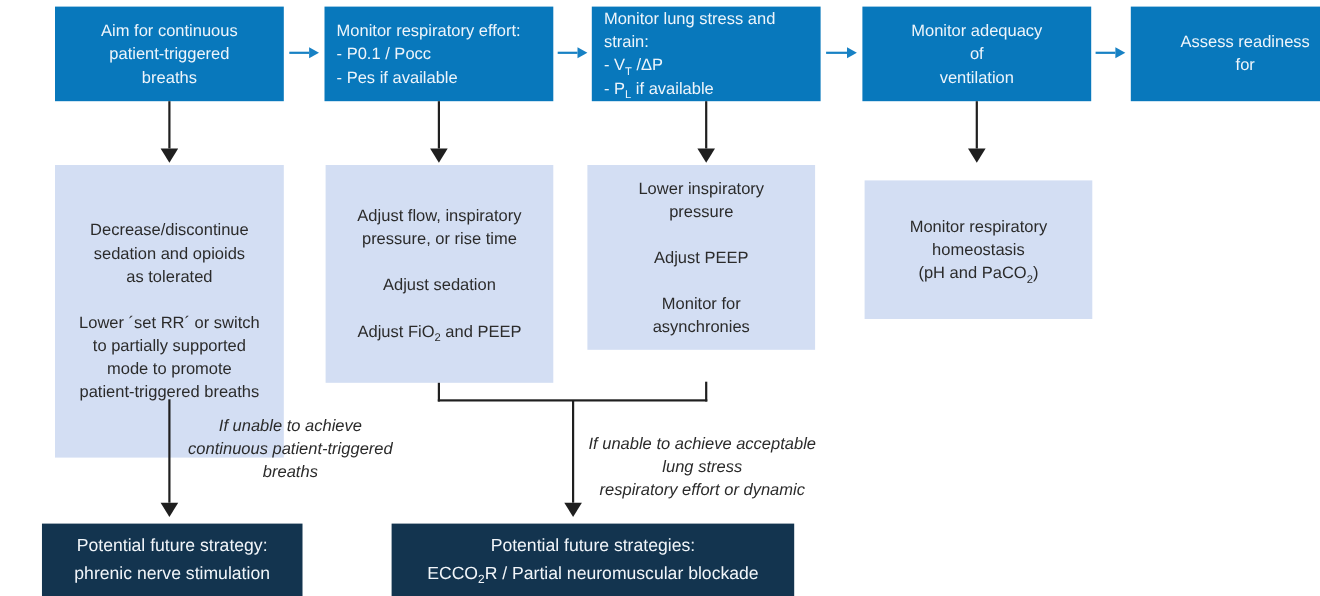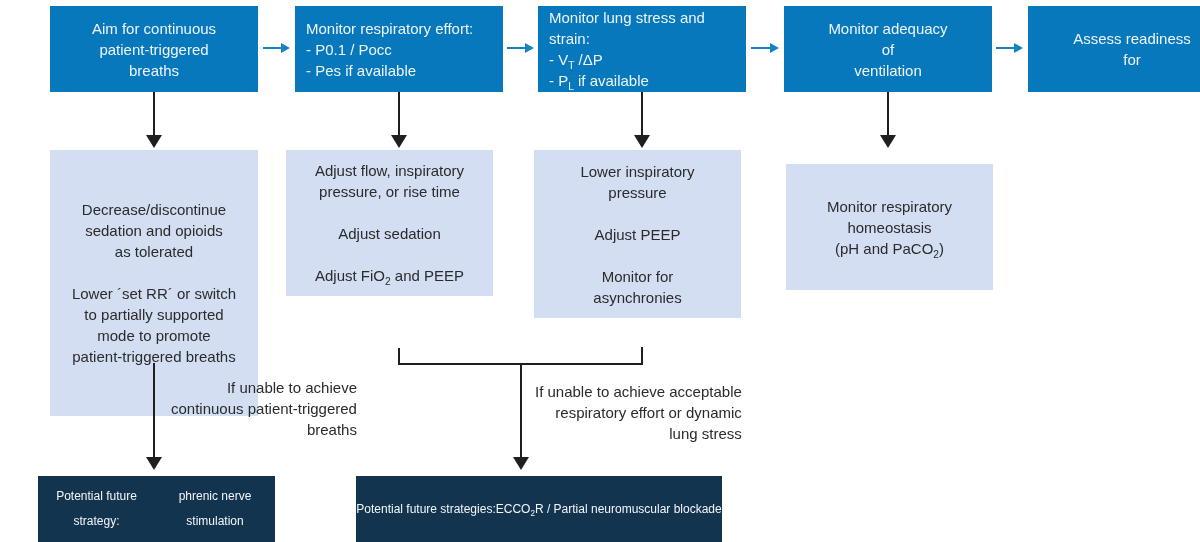--- a/index.html
+++ b/index.html
@@ -26,35 +26,35 @@
   
   .lbox{
     position:absolute;background:var(--light);color:var(--text);display:flex;
     flex-direction:column;justify-content:center;align-items:center;text-align:center;
     font-size:15px;line-height:21px;
   }
   .para + .para{margin-top:21px;}
   
   .dbox{
     position:absolute;top:476px;height:66px;background:var(--navy);color:#f2f6fa;
-    display:flex;flex-direction:row;justify-content:center;align-items:center;
-    text-align:center;font-size:12px;line-height:25px;
+    display:flex;flex-direction:column;justify-content:center;align-items:center;
+    text-align:center;font-size:16px;line-height:25px;
   }
   
   .harrow{position:absolute;top:43px;height:10px;display:flex;align-items:center;}
   .hline{flex:1;height:2px;background:var(--arrowblue);}
   .hhead{width:0;height:0;border-top:5px solid transparent;border-bottom:5px solid transparent;border-left:9px solid var(--arrowblue);}
   
   .varrow{position:absolute;width:16px;display:flex;flex-direction:column;align-items:center;}
   .vline{width:2px;flex:1;background:var(--ink);}
   .vhead{width:0;height:0;border-left:8px solid transparent;border-right:8px solid transparent;border-top:13px solid var(--ink);}
   
   .cline{position:absolute;background:var(--ink);}
   
-  .blabel{position:absolute;font-size:15px;line-height:21px;color:var(--text);text-align:right;}
+  .blabel{position:absolute;font-size:15px;line-height:21px;color:var(--text);text-align:center;font-style:italic;}
   sub{font-size:0.68em;line-height:0;}
 </style>
 </head>
 <body>
 
 <div class="canvas">
 
   <div class="tbox" style="left:12px">
     <div>Aim for continuous</div>
     <div>patient-triggered</div>
@@ -125,21 +125,21 @@
       <div>as tolerated</div>
     </div>
     <div class="para">
       <div>Lower ´set RR´ or switch</div>
       <div>to partially supported</div>
       <div>mode to promote</div>
       <div>patient-triggered breaths</div>
     </div>
   </div>
 
-  <div class="lbox" style="left:248px;top:150px;width:207px;height:146px">
+  <div class="lbox" style="left:258px;top:150px;width:207px;height:198px">
     <div class="para">
       <div>Adjust flow, inspiratory</div>
       <div>pressure, or rise time</div>
     </div>
     <div class="para">
       <div>Adjust sedation</div>
     </div>
     <div class="para">
       <div><span>Adjust FiO</span><sub>2</sub><span> and PEEP</span></div>
     </div>
@@ -177,24 +177,24 @@
     <div>breaths</div>
   </div>
 
   <div class="cline" style="left:360px;top:348px;width:2px;height:17px"></div>
   <div class="cline" style="left:603px;top:347px;width:2px;height:18px"></div>
   <div class="cline" style="left:360px;top:363px;width:245px;height:2px"></div>
   <div class="varrow" style="left:475px;top:364px;height:106px">
       <span class="vline"></span>
       <span class="vhead"></span>
     </div>
-  <div class="blabel" style="left:497px;top:381px">
+  <div class="blabel" style="left:497px;top:393px">
     <div>If unable to achieve acceptable</div>
+    <div>lung stress</div>
     <div>respiratory effort or dynamic</div>
-    <div>lung stress</div>
   </div>
 
   <div class="dbox" style="left:0px;width:237px">
     <div>Potential future strategy:</div>
     <div>phrenic nerve stimulation</div>
   </div>
 
   <div class="dbox" style="left:318px;width:366px">
     <div>Potential future strategies:</div>
     <div><span>ECCO</span><sub>2</sub><span>R / Partial neuromuscular blockade</span></div>

